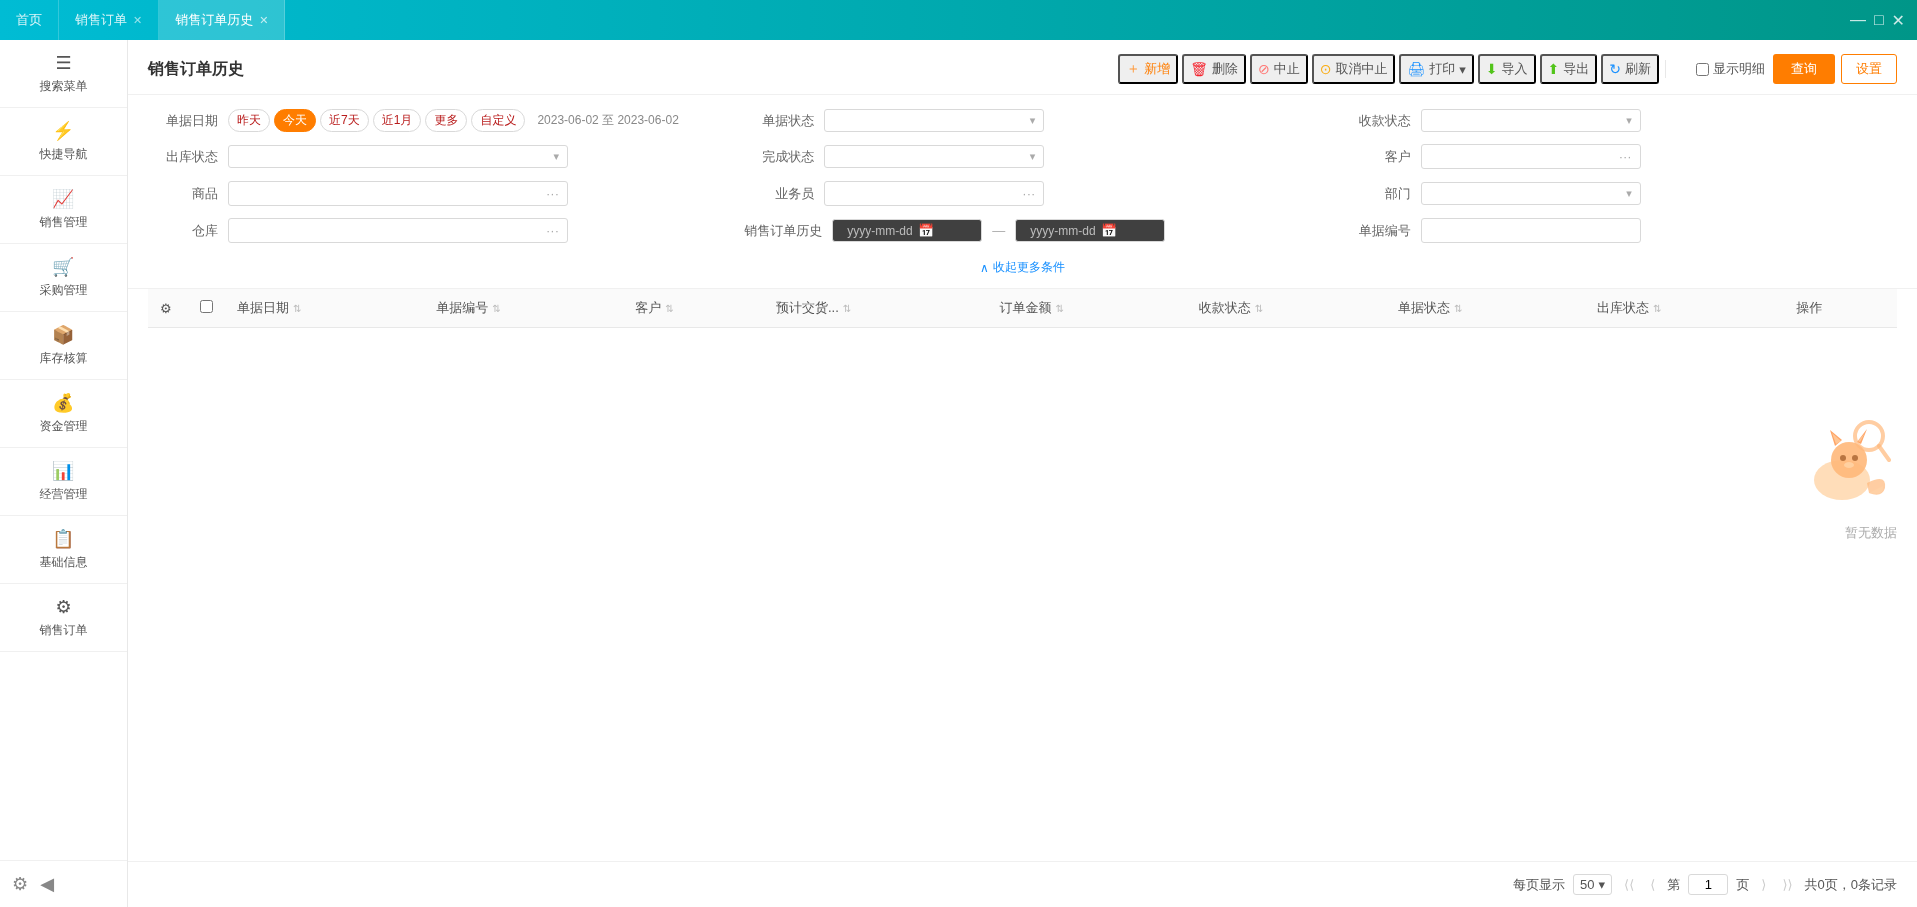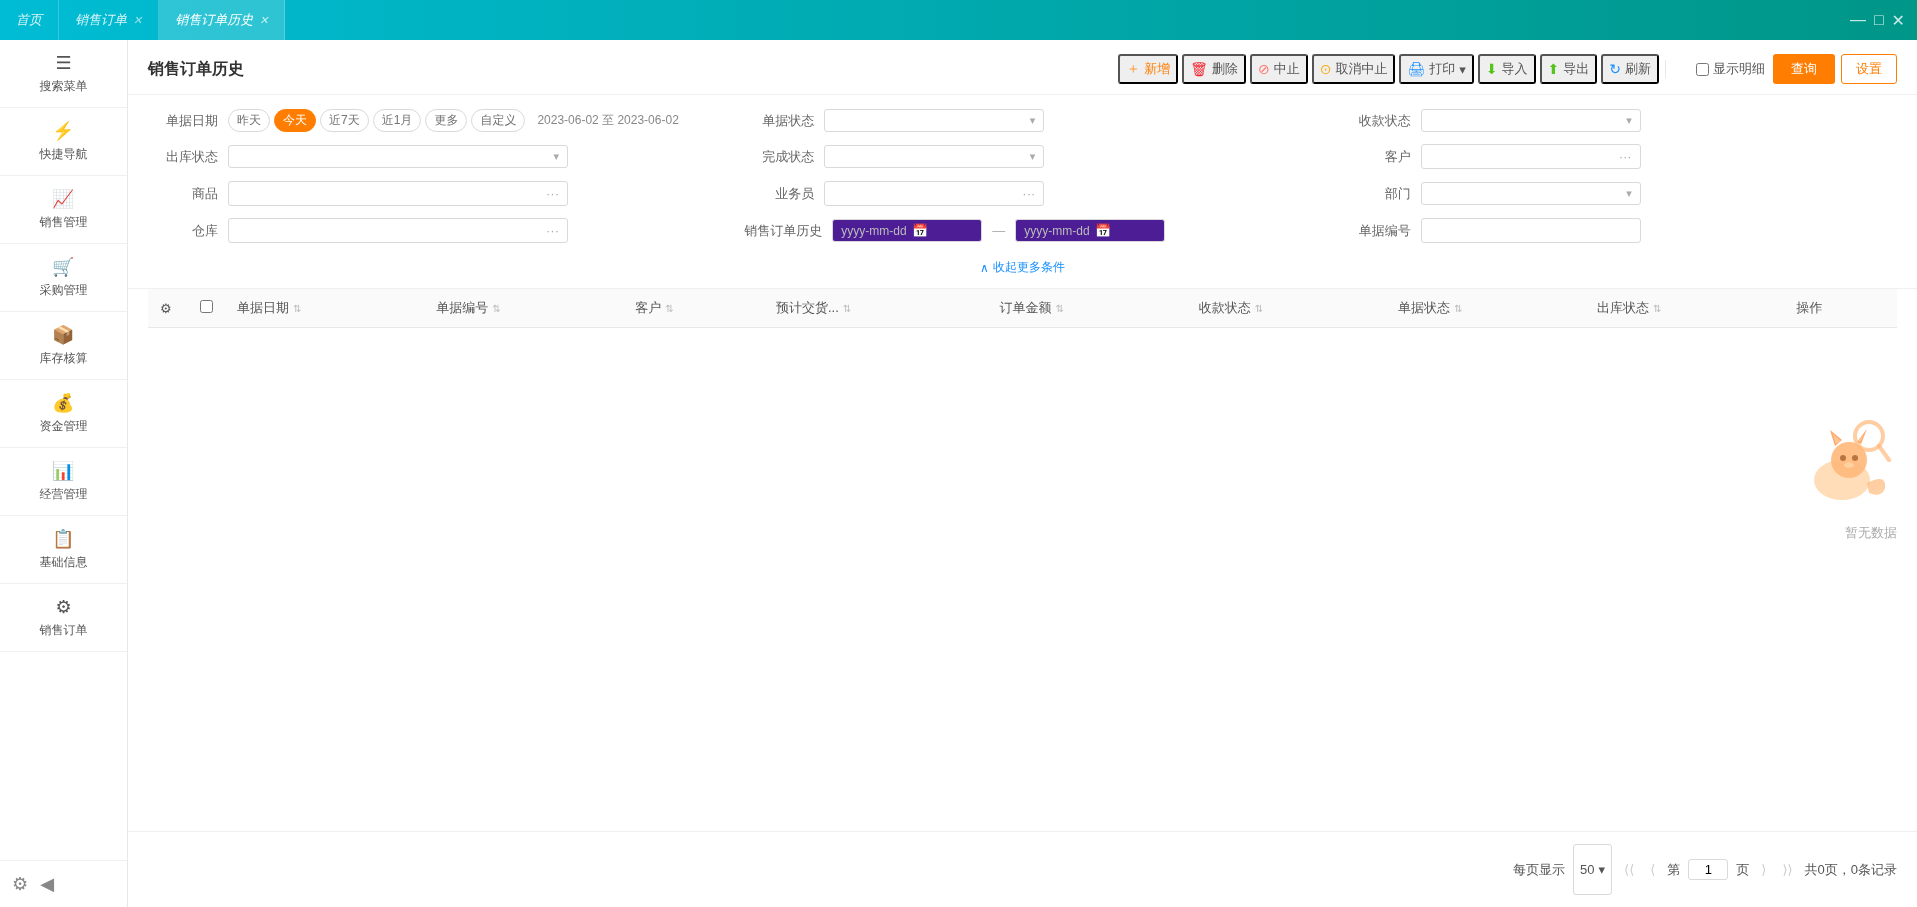--- a/index.html
+++ b/index.html
@@ -24,21 +24,20 @@
     .top-tab {
       display: flex;
       align-items: center;
       padding: 0 16px;
       font-size: 13px;
       cursor: pointer;
       color: rgba(255,255,255,0.85);
       border-right: 1px solid rgba(255,255,255,0.2);
       gap: 6px;
       white-space: nowrap;
-      font-style: italic;
     }
     .top-tab.active {
       background: rgba(255,255,255,0.18);
       color: white;
     }
     .top-tab .close-icon { font-size: 11px; opacity: 0.7; cursor: pointer; }
     .top-bar-actions {
       display: flex;
       align-items: center;
       gap: 8px;
@@ -169,21 +168,21 @@
       display: flex;
       align-items: center;
       gap: 4px;
     }
     .date-btn {
       padding: 2px 8px;
       border-radius: 12px;
       border: 1px solid #d9d9d9;
       font-size: 12px;
       cursor: pointer;
-      color: #737373;
+      color: #b91c1c;
       background: white;
     }
     .date-btn.active {
       background: #ff7d00;
       color: white;
       border-color: #ff7d00;
     }
     .date-range {
       font-size: 12px;
       color: #888;
@@ -199,22 +198,22 @@
       min-width: 200px;
       justify-content: space-between;
       cursor: pointer;
     }
     .select-control .chevron { color: #aaa; font-size: 11px; }
     .date-input-control {
       display: flex;
       align-items: center;
       border: 1px solid #d9d9d9;
       border-radius: 3px;
-      padding: 3px 8px;
-      background: #4c1d95;
+      padding: 3px 14px;
+      background: #404040;
       min-width: 150px;
       gap: 6px;
       cursor: pointer;
     }
     .date-input-control .cal-icon { color: #aaa; font-size: 13px; }
     .date-sep { color: #aaa; margin: 0 4px; }
     .collapse-link {
       display: flex;
       align-items: center;
       justify-content: center;
@@ -279,21 +278,21 @@
       gap: 8px;
       font-size: 13px;
       color: #555;
       flex-shrink: 0;
     }
     .page-size-select {
       display: flex;
       align-items: center;
       border: 1px solid #d9d9d9;
       border-radius: 3px;
-      padding: 17px 6px;
+      padding: 2px 6px;
       gap: 4px;
       cursor: pointer;
       background: white;
     }
     .page-input {
       width: 40px;
       border: 1px solid #d9d9d9;
       border-radius: 3px;
       padding: 2px 6px;
       text-align: center;

